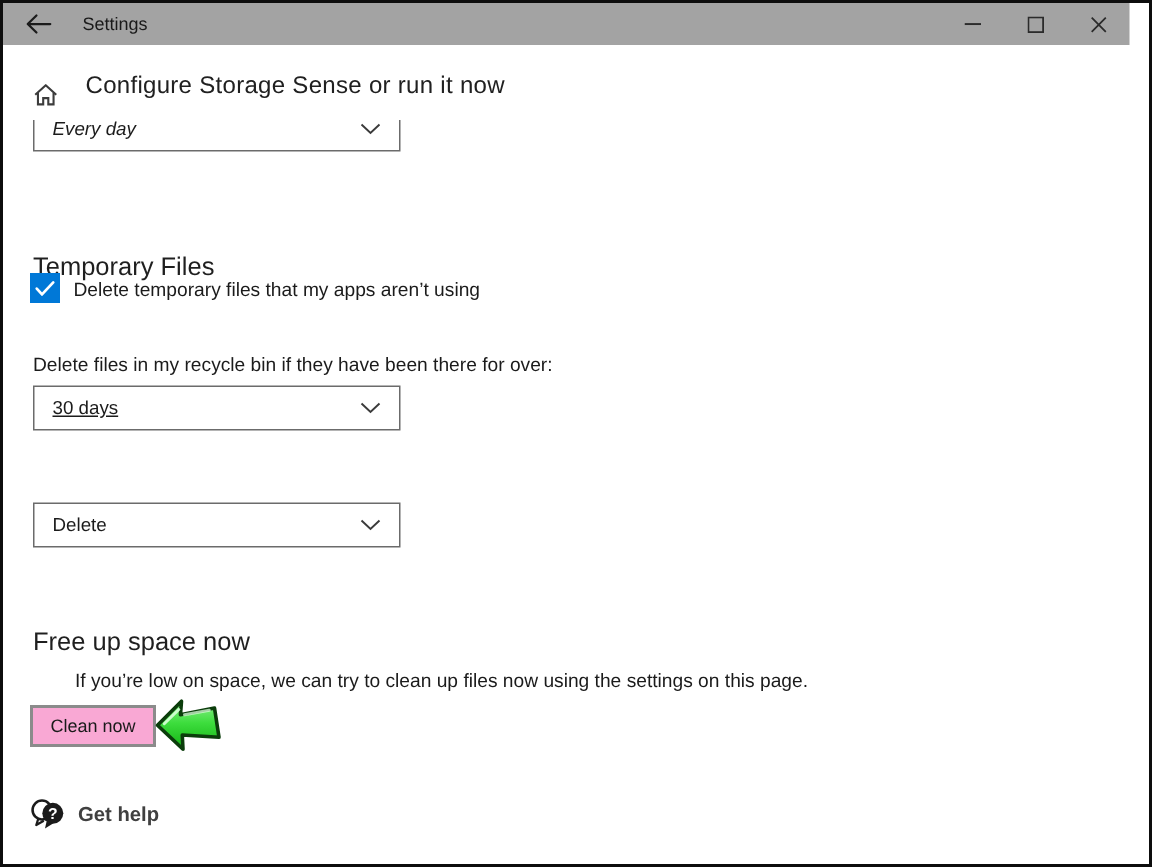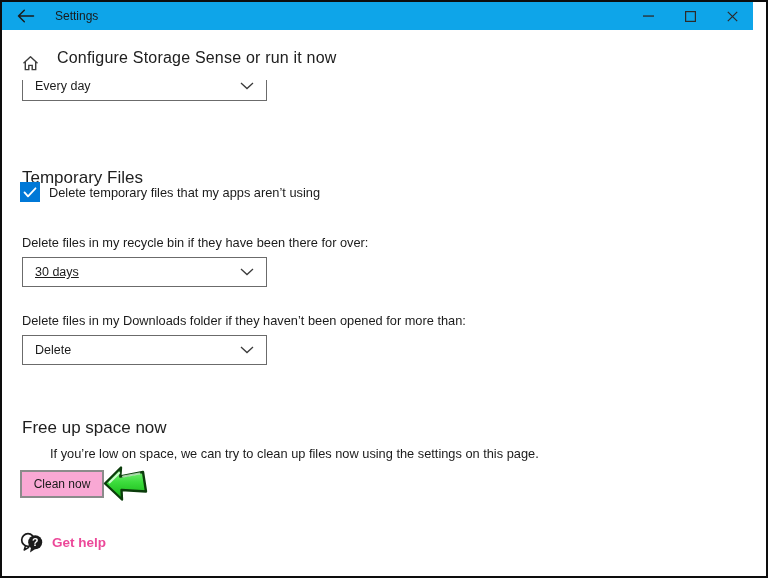--- a/index.html
+++ b/index.html
@@ -3,21 +3,21 @@
 <meta charset="utf-8">
 <style>
   * { margin:0; padding:0; box-sizing:border-box; }
   html,body { width:768px; height:578px; background:#fff; }
   body { font-family:"Liberation Sans","DejaVu Sans",sans-serif; color:#1b1b1b; }
   .window {
     position:relative; width:768px; height:578px; background:#ffffff;
     border:2px solid #0d0d0d; overflow:hidden;
   }
   
-  .titlebar { position:absolute; top:0; left:0; right:13px; height:28px; background:#0ea5e9; }
+  .titlebar { position:absolute; top:0; left:0; right:13px; height:28px; background:#a3a3a3; }
   .back-btn {
     position:absolute; left:6px; top:0; width:36px; height:28px;
     display:flex; align-items:center; justify-content:center; cursor:pointer;
   }
   .win-title {
     position:absolute; left:53px; top:0; height:28px; line-height:28px;
     font-size:12px; color:#1a1a1a;
   }
   .win-controls { position:absolute; right:0; top:0; height:28px; display:flex; }
   .win-ctrl {
@@ -30,21 +30,21 @@
     position:absolute; left:55px; top:47px; font-size:16px; font-weight:400;
     color:#202020; letter-spacing:0.2px; white-space:nowrap;
   }
   
   .combobox {
     position:absolute; width:245px; height:30px; background:#fff;
     border:1px solid #6b6b6b; display:flex; align-items:center;
     padding:0 12px; font-size:12.5px; color:#1b1b1b; cursor:pointer;
   }
   .combobox .chev { margin-left:auto; display:flex; align-items:center; }
-  .clip-wrap { position:absolute; left:20px; top:78px; width:247px; height:22px; overflow:hidden; }
+  .clip-wrap { position:absolute; left:20px; top:78px; width:247px; height:22px; overflow:hidden;font-style:italic; }
   .clip-wrap .combobox { position:relative; top:-9px; left:0; }
   
   .section-h { position:absolute; left:20px; font-size:17px; font-weight:400; color:#1f1f1f; white-space:nowrap; }
   .body-text { position:absolute; left:20px; font-size:12.8px; color:#1b1b1b; white-space:nowrap; }
   
   .check-row { position:absolute; left:18px; top:180px; display:flex; align-items:center; cursor:pointer; }
   .checkbox {
     width:20px; height:20px; background:#0078d7; border:1px solid #0078d7;
     display:flex; align-items:center; justify-content:center; flex:0 0 auto;
   }
@@ -52,21 +52,21 @@
   
   .clean-btn {
     position:absolute; left:18px; top:468px; width:84px; height:28px;
     background:#f9a8d4; border:2px solid #8b8b8b; font-size:12px; color:#1a1a1a;
     display:flex; align-items:center; justify-content:center; cursor:pointer;
     font-family:inherit;
   }
   .green-arrow { position:absolute; left:101px; top:460px; pointer-events:none; }
   
   .gethelp { position:absolute; left:18px; top:529px; display:flex; align-items:center; text-decoration:none; cursor:pointer; }
-  .gethelp-label { margin-left:8px; font-size:13.5px; font-weight:700; color:#ec4899; }
+  .gethelp-label { margin-left:8px; font-size:13.5px; font-weight:700; color:#404040; }
   svg { display:block; }
 </style>
 </head>
 <body>
 
 <div class="window">
 
   <div class="titlebar">
     <div class="back-btn">
       <span>
@@ -136,21 +136,20 @@
   <div class="body-text" style="top:233px;">Delete files in my recycle bin if they have been there for over:</div>
   <div class="combobox" style="left:20px; top:255px;text-decoration:underline;">
     <span>30 days</span>
     <span class="chev">
       <svg width="14" height="8" viewBox="0 0 14 8">
           <path d="M1 1 L7 6.6 L13 1" stroke="#3b3b3b" stroke-width="1.3" fill="none"></path>
         </svg>
     </span>
   </div>
 
-  <div class="body-text" style="top:311px;">Delete files in my Downloads folder if they haven’t been opened for more than:</div>
   <div class="combobox" style="left:20px; top:333px;">
     <span>Delete</span>
     <span class="chev">
       <svg width="14" height="8" viewBox="0 0 14 8">
           <path d="M1 1 L7 6.6 L13 1" stroke="#3b3b3b" stroke-width="1.3" fill="none"></path>
         </svg>
     </span>
   </div>
 
   <h2 class="section-h" style="top:416px;">Free up space now</h2>

